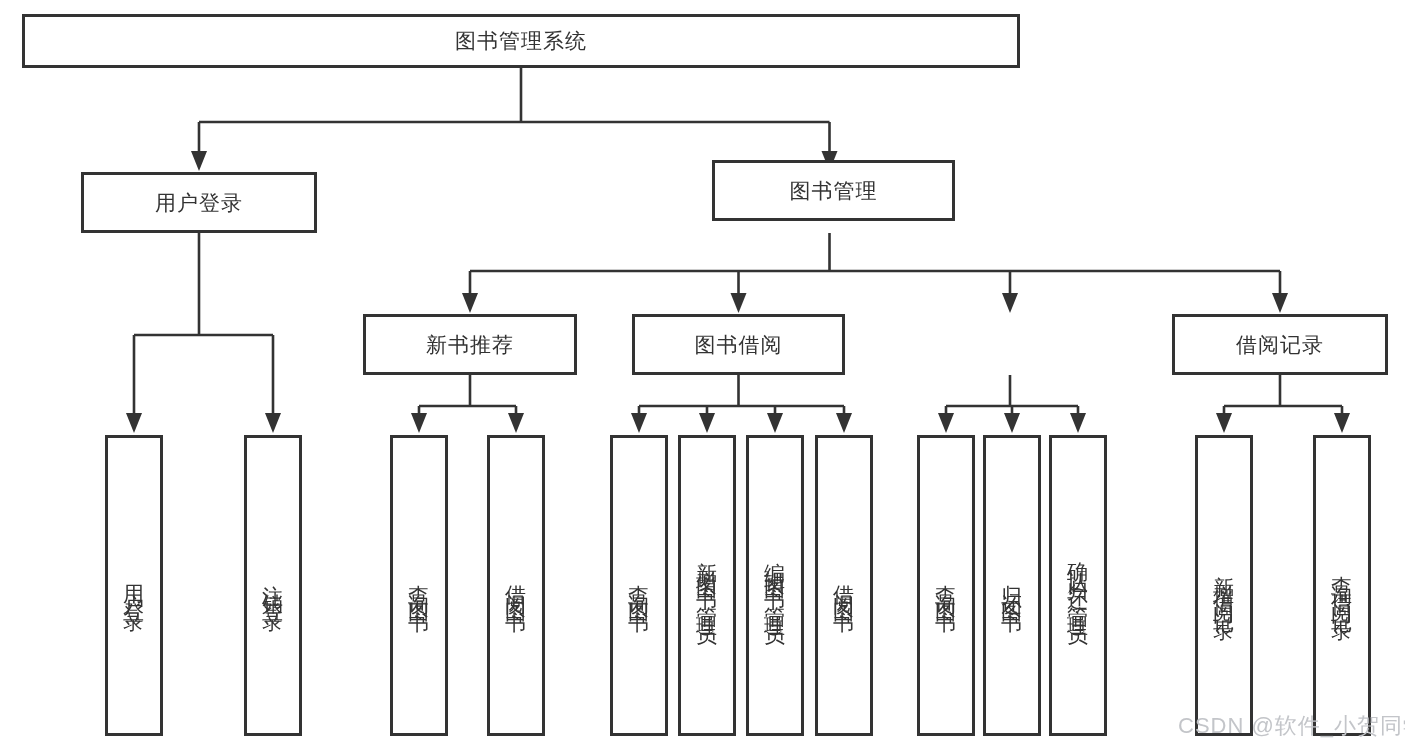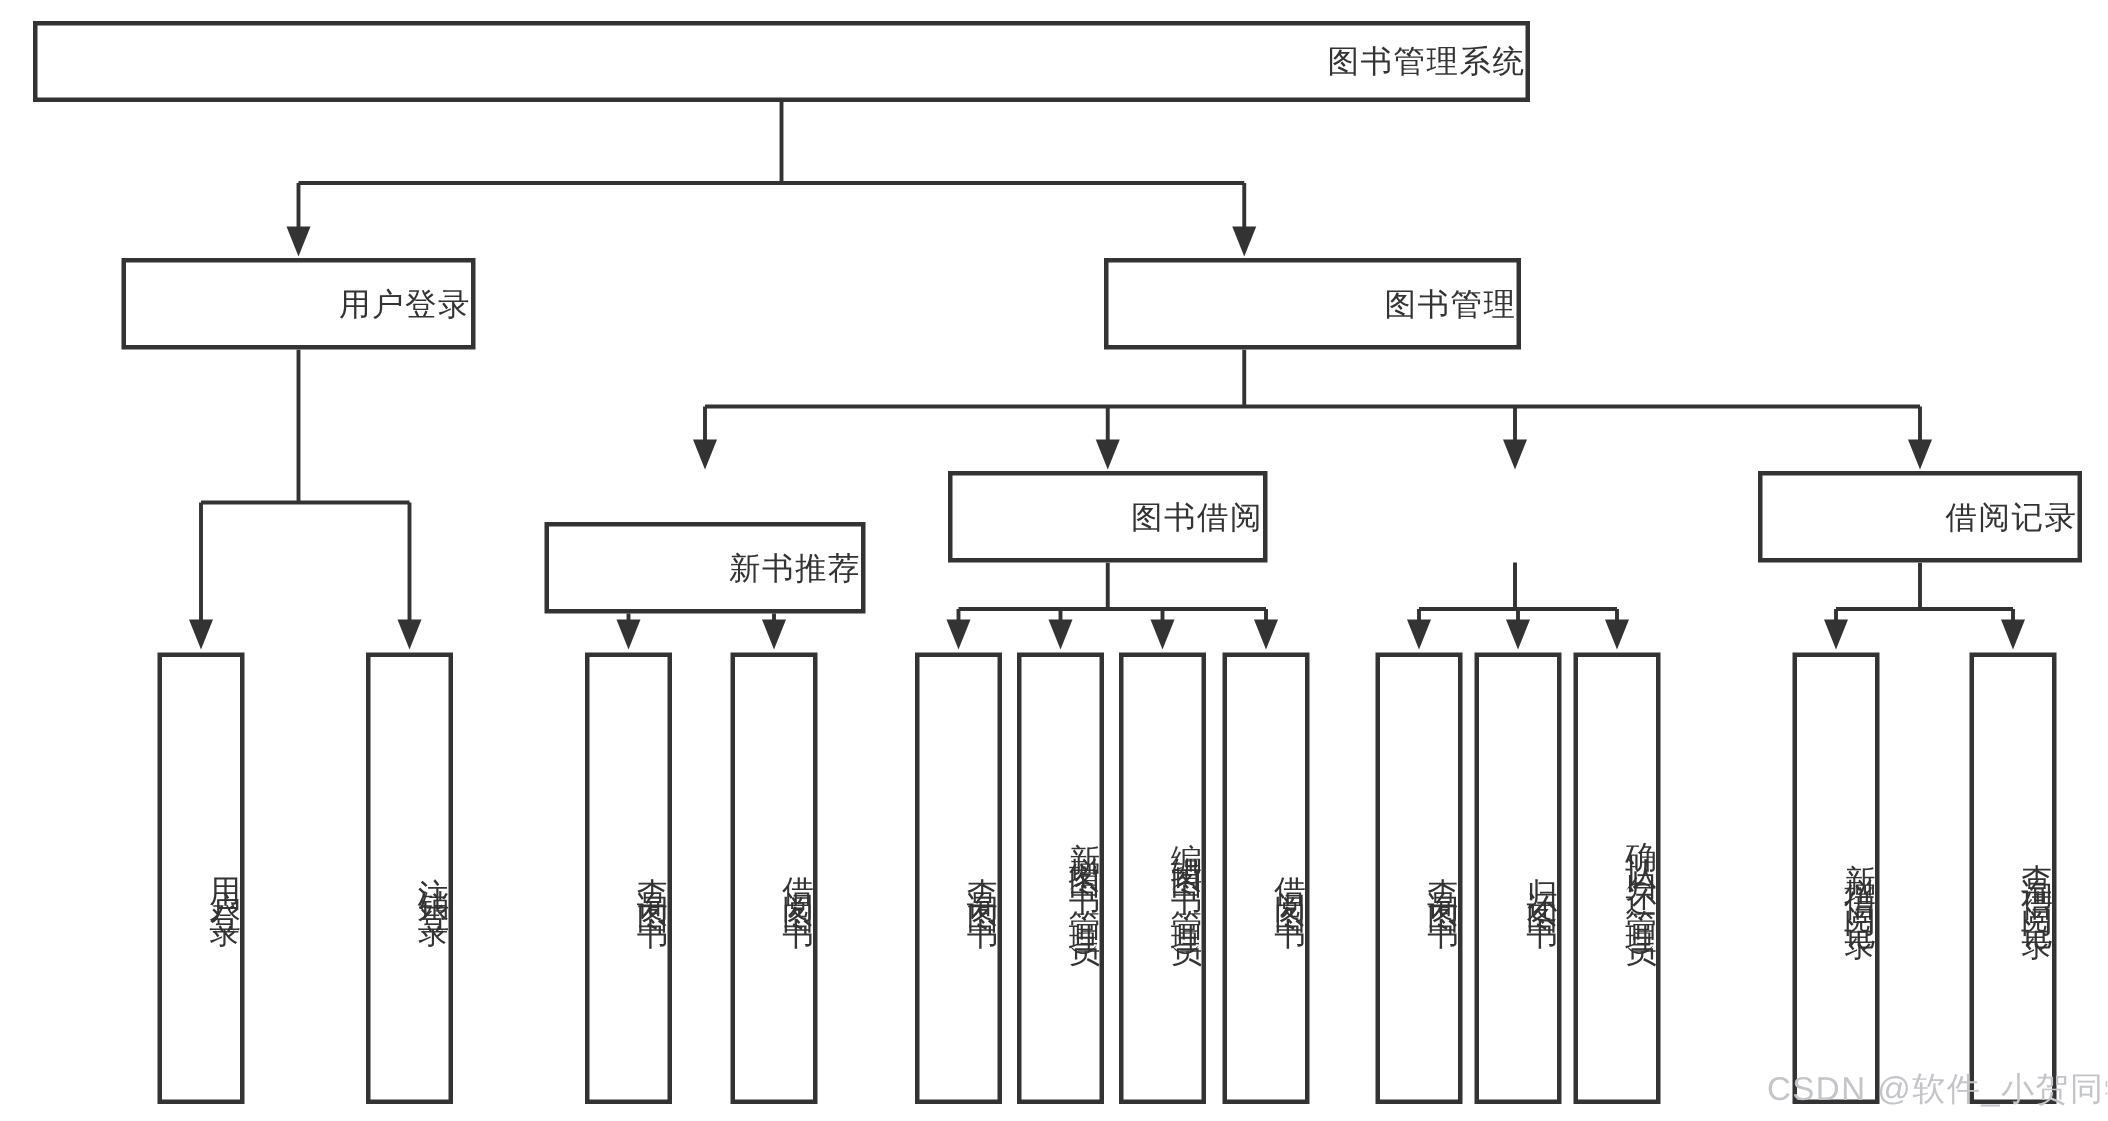--- a/index.html
+++ b/index.html
@@ -16,39 +16,39 @@
     font-family:"Liberation Sans", sans-serif;
     overflow:hidden;
   }
   .connectors{position:absolute;left:0;top:0;z-index:1;}
   .node{
     position:absolute;
     box-sizing:border-box;
     border:3px solid var(--line);
     background:#ffffff;
     color:var(--text);
-    display:flex;align-items:center;justify-content:flex-end;
+    display:flex;align-items:center;justify-content:center;
     z-index:2;
   }
   .node.h{font-size:21px;letter-spacing:1px;}
   .node.v span{
     writing-mode:vertical-rl;
     text-orientation:mixed;
     font-size:21px;
     letter-spacing:9px;
     line-height:1;
     white-space:nowrap;
   }
   
   .n-root{left:22px;top:14px;width:998px;height:54px;}
   
   .n-l2a{left:81px;top:172px;width:236px;height:61px;}
-  .n-l2b{left:712px;top:172px;width:278px;height:61px;margin-left:24px;}
+  .n-l2b{left:712px;top:160px;width:243px;height:61px;}
   
-  .n-l3a{left:363px;top:314px;width:214px;height:61px;margin-top:34px;}
+  .n-l3a{left:363px;top:314px;width:214px;height:61px;}
   .n-l3b{left:632px;top:314px;width:213px;height:61px;}
   .n-l3c{left:903px;top:314px;width:214px;height:61px;}
   .n-l3d{left:1172px;top:314px;width:216px;height:61px;}
   
   .leaf{top:435px;width:58px;height:301px;}
   .n-f1{left:105px;} .n-f2{left:244px;}
   .n-f3{left:390px;} .n-f4{left:487px;}
   .n-f5{left:610px;} .n-f6{left:678px;} .n-f7{left:746px;} .n-f8{left:815px;}
   .n-f9{left:917px;} .n-f10{left:983px;} .n-f11{left:1049px;}
   .n-f12{left:1195px;} .n-f13{left:1313px;}

